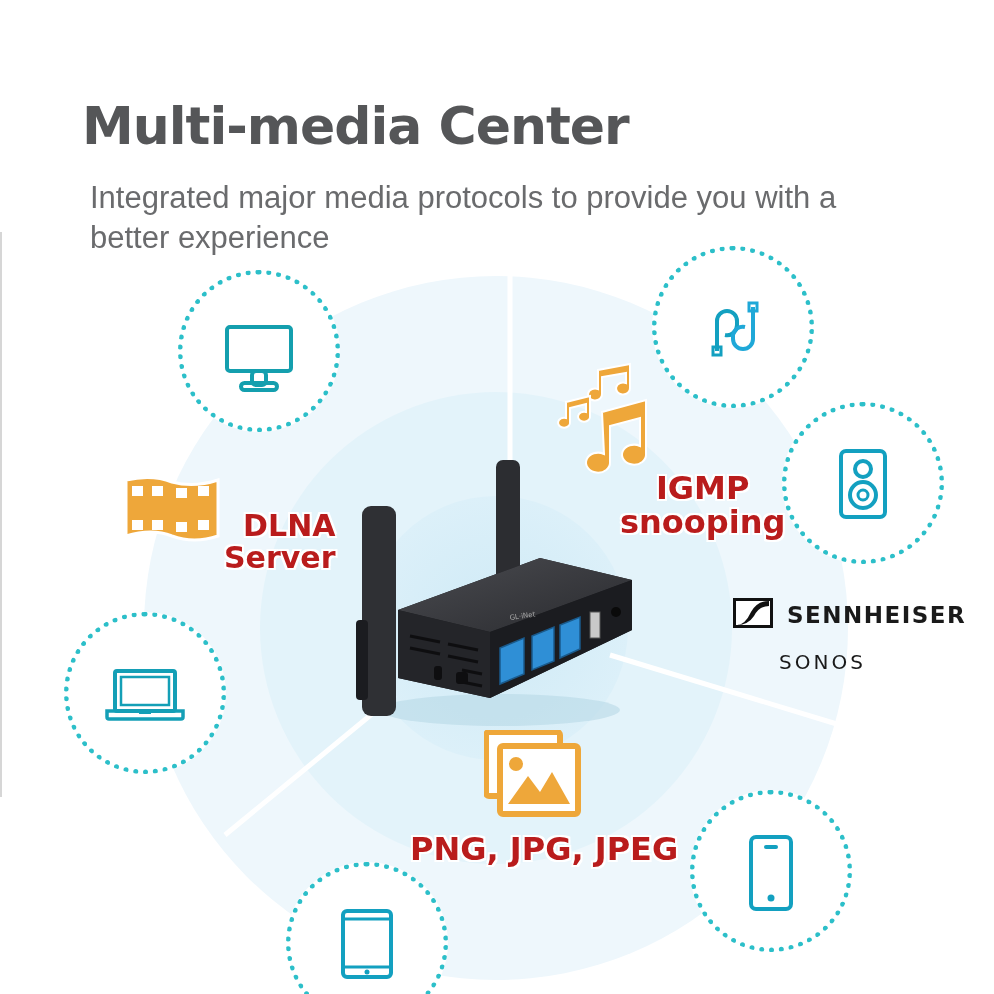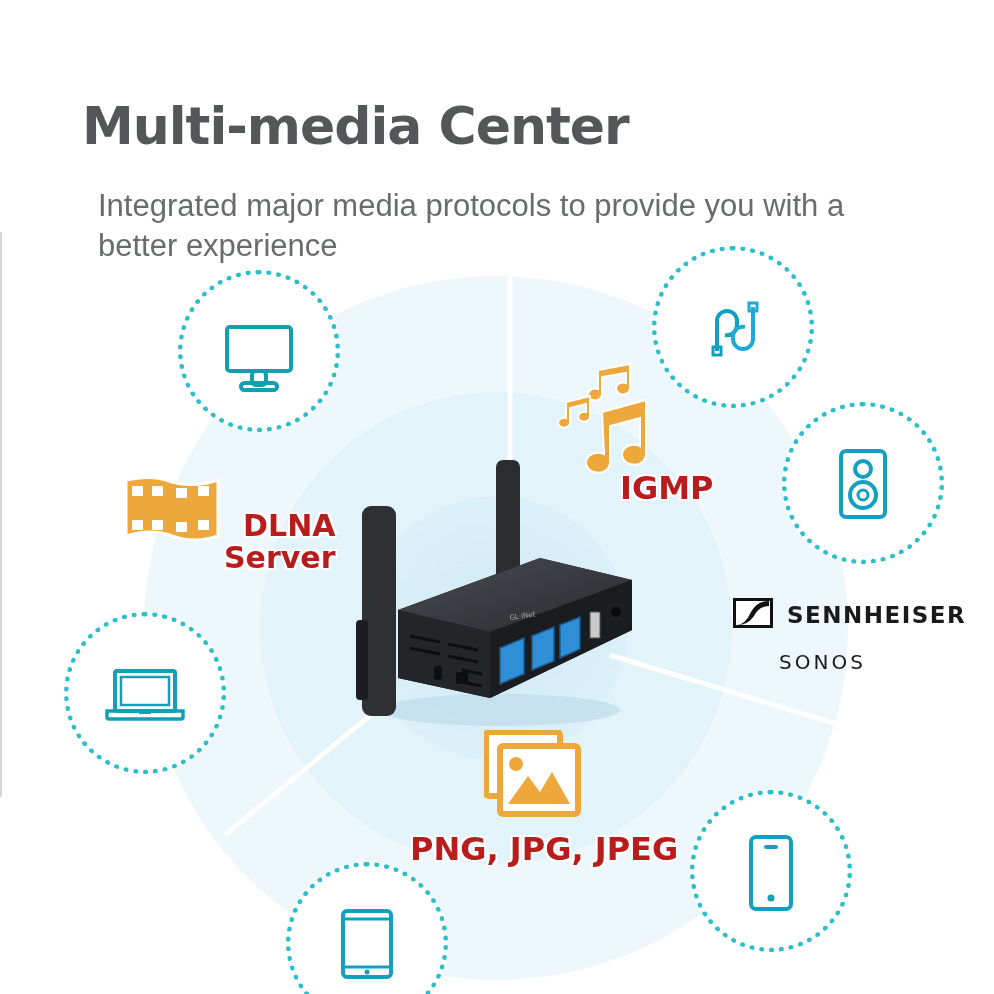--- a/index.html
+++ b/index.html
@@ -1,19 +1,19 @@
 <!DOCTYPE html>
 <html><head>
 <meta charset="utf-8">
 <style>
   html, body { margin:0; padding:0; }
   body { width:994px; height:994px; background:#ffffff; position:relative; overflow:hidden; font-family:"Liberation Sans", sans-serif; }
   .edge-line { position:absolute; left:0; top:232px; width:2px; height:565px; background:#d6d6d6; }
   .title { position:absolute; left:82px; top:96px; font-family:"DejaVu Sans", sans-serif; font-weight:bold; font-size:52px; color:#555658; letter-spacing:-1px; margin:0; white-space:nowrap;text-align:center; }
-  .subtitle { position:absolute; left:82px; top:170px; width:760px; font-family:"Liberation Sans", sans-serif; font-size:31px; line-height:40px; color:#6a6b6d; margin:16px; font-weight:normal; }
+  .subtitle { position:absolute; left:82px; top:170px; width:760px; font-family:"Liberation Sans", sans-serif; font-size:31px; line-height:40px; color:#6a6b6d; margin:8px; font-weight:normal; }
   .rings { position:absolute; left:0; top:0; width:994px; height:994px; }
   .device { position:absolute; width:162px; height:162px; border-radius:50%; border:5px dotted #2cbfc9; box-sizing:border-box; background:#ffffff; display:flex; align-items:center; justify-content:center; }
   .device svg { width:92px; height:92px; }
   .feature-label { position:absolute; font-family:"DejaVu Sans", sans-serif; font-weight:bold; color:#b91c1c; text-shadow: 0 0 3px #fff, 0 0 3px #fff, 2px 2px 0 #fff, -2px -2px 0 #fff, 2px -2px 0 #fff, -2px 2px 0 #fff; white-space:nowrap; line-height:1.05; }
   .brand { position:absolute; font-family:"DejaVu Sans", sans-serif; color:#1a1a1a; white-space:nowrap; }
   .router { position:absolute; left:350px; top:440px; width:290px; height:290px; }
 </style>
 </head>
 <body>
 
@@ -109,20 +109,21 @@
 
 <svg viewBox="0 0 100 120" style="position:absolute;left:552px;top:360px;width:100px;height:120px;">
   <g fill="#eea73a" stroke="#ffffff" stroke-width="2">
     <path d="M46 10 L78 4 V28 a7 6 0 1 1 -4 -5 V13 L50 17 V34 a7 6 0 1 1 -4 -5 Z"></path>
     <path d="M14 42 L38 36 V56 a6 5 0 1 1 -4 -4 V44 L18 48 V62 a6 5 0 1 1 -4 -4 Z"></path>
     <path d="M50 52 L94 40 V94 a12 10 0 1 1 -6 -8 V58 L58 66 V102 a12 10 0 1 1 -6 -8 Z"></path>
   </g>
 </svg>
 <div class="feature-label" style="left:620px;top:472px;font-size:32px;text-align:center;">
   <div>IGMP</div>
+  <div>snooping</div>
 </div>
 
 <svg viewBox="0 0 100 90" style="position:absolute;left:484px;top:730px;width:100px;height:90px;">
   <rect x="2" y="2" width="74" height="64" rx="3" fill="#ffffff" stroke="#eea73a" stroke-width="6"></rect>
   <rect x="16" y="16" width="78" height="68" rx="3" fill="#ffffff" stroke="#eea73a" stroke-width="6"></rect>
   <circle cx="32" cy="34" r="7" fill="#eea73a"></circle>
   <path d="M24 74 L44 46 L56 62 L68 42 L86 74 Z" fill="#eea73a"></path>
 </svg>
 <div class="feature-label" style="left:410px;top:833px;font-size:32px;">PNG, JPG, JPEG</div>
 

